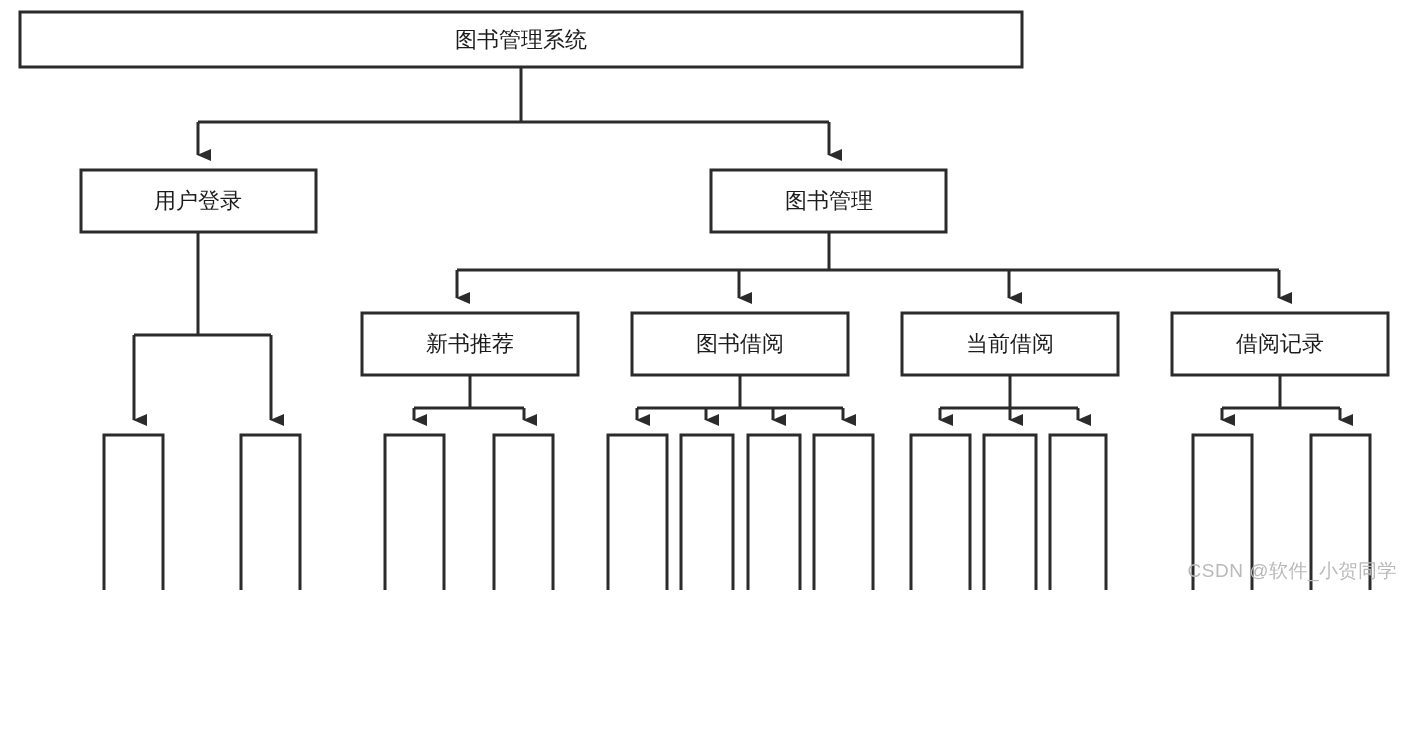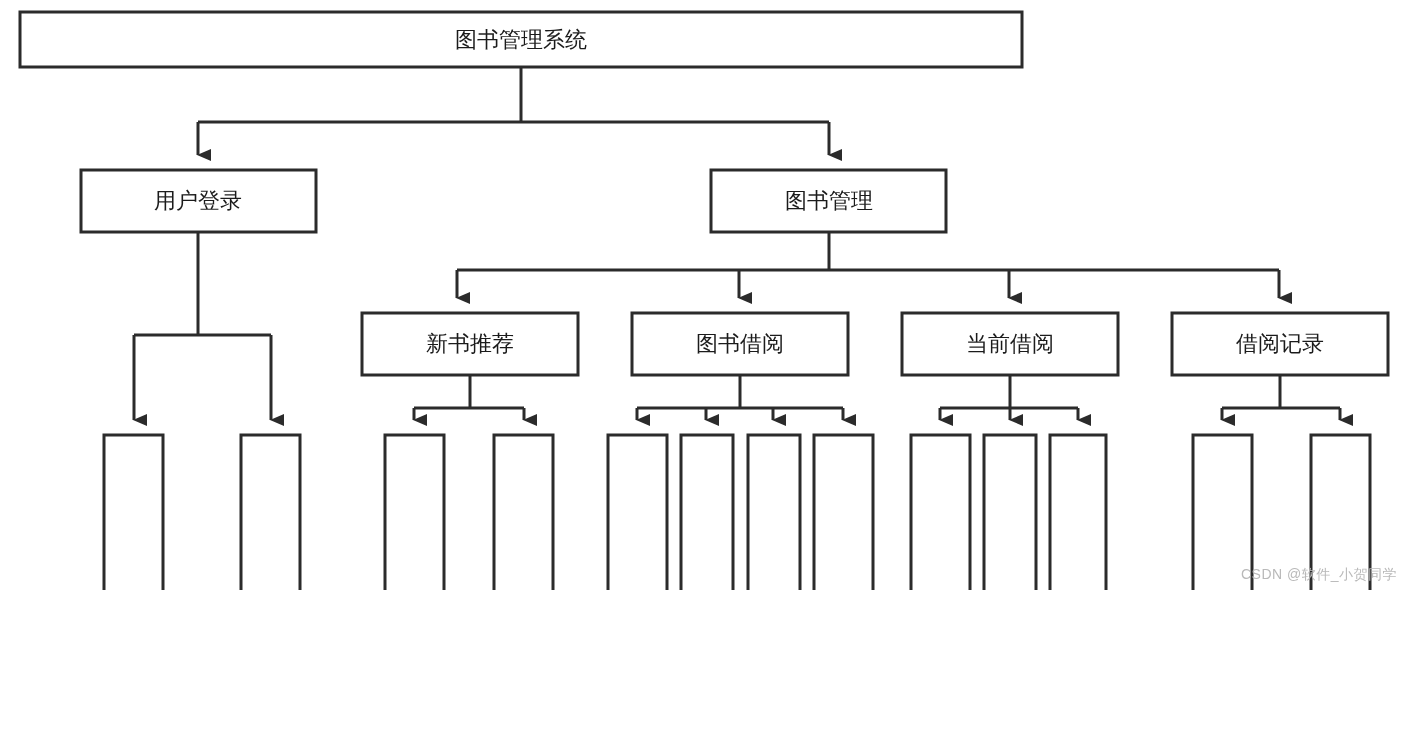--- a/index.html
+++ b/index.html
@@ -57,21 +57,21 @@
     align-items: flex-start;
     justify-content: center;
     white-space: normal;
     pointer-events: none;
   }
   .watermark {
     position: absolute;
     right: 8px;
     bottom: 6px;
     font-family: "Liberation Sans", "DejaVu Sans", sans-serif;
-    font-size: 14px;
+    font-size: 19px;
     color: #b9b9b9;
     white-space: nowrap;
     letter-spacing: 0.5px;
   }
 </style>
 </head>
 <body>
 
 <div id="diagram-root">
 

